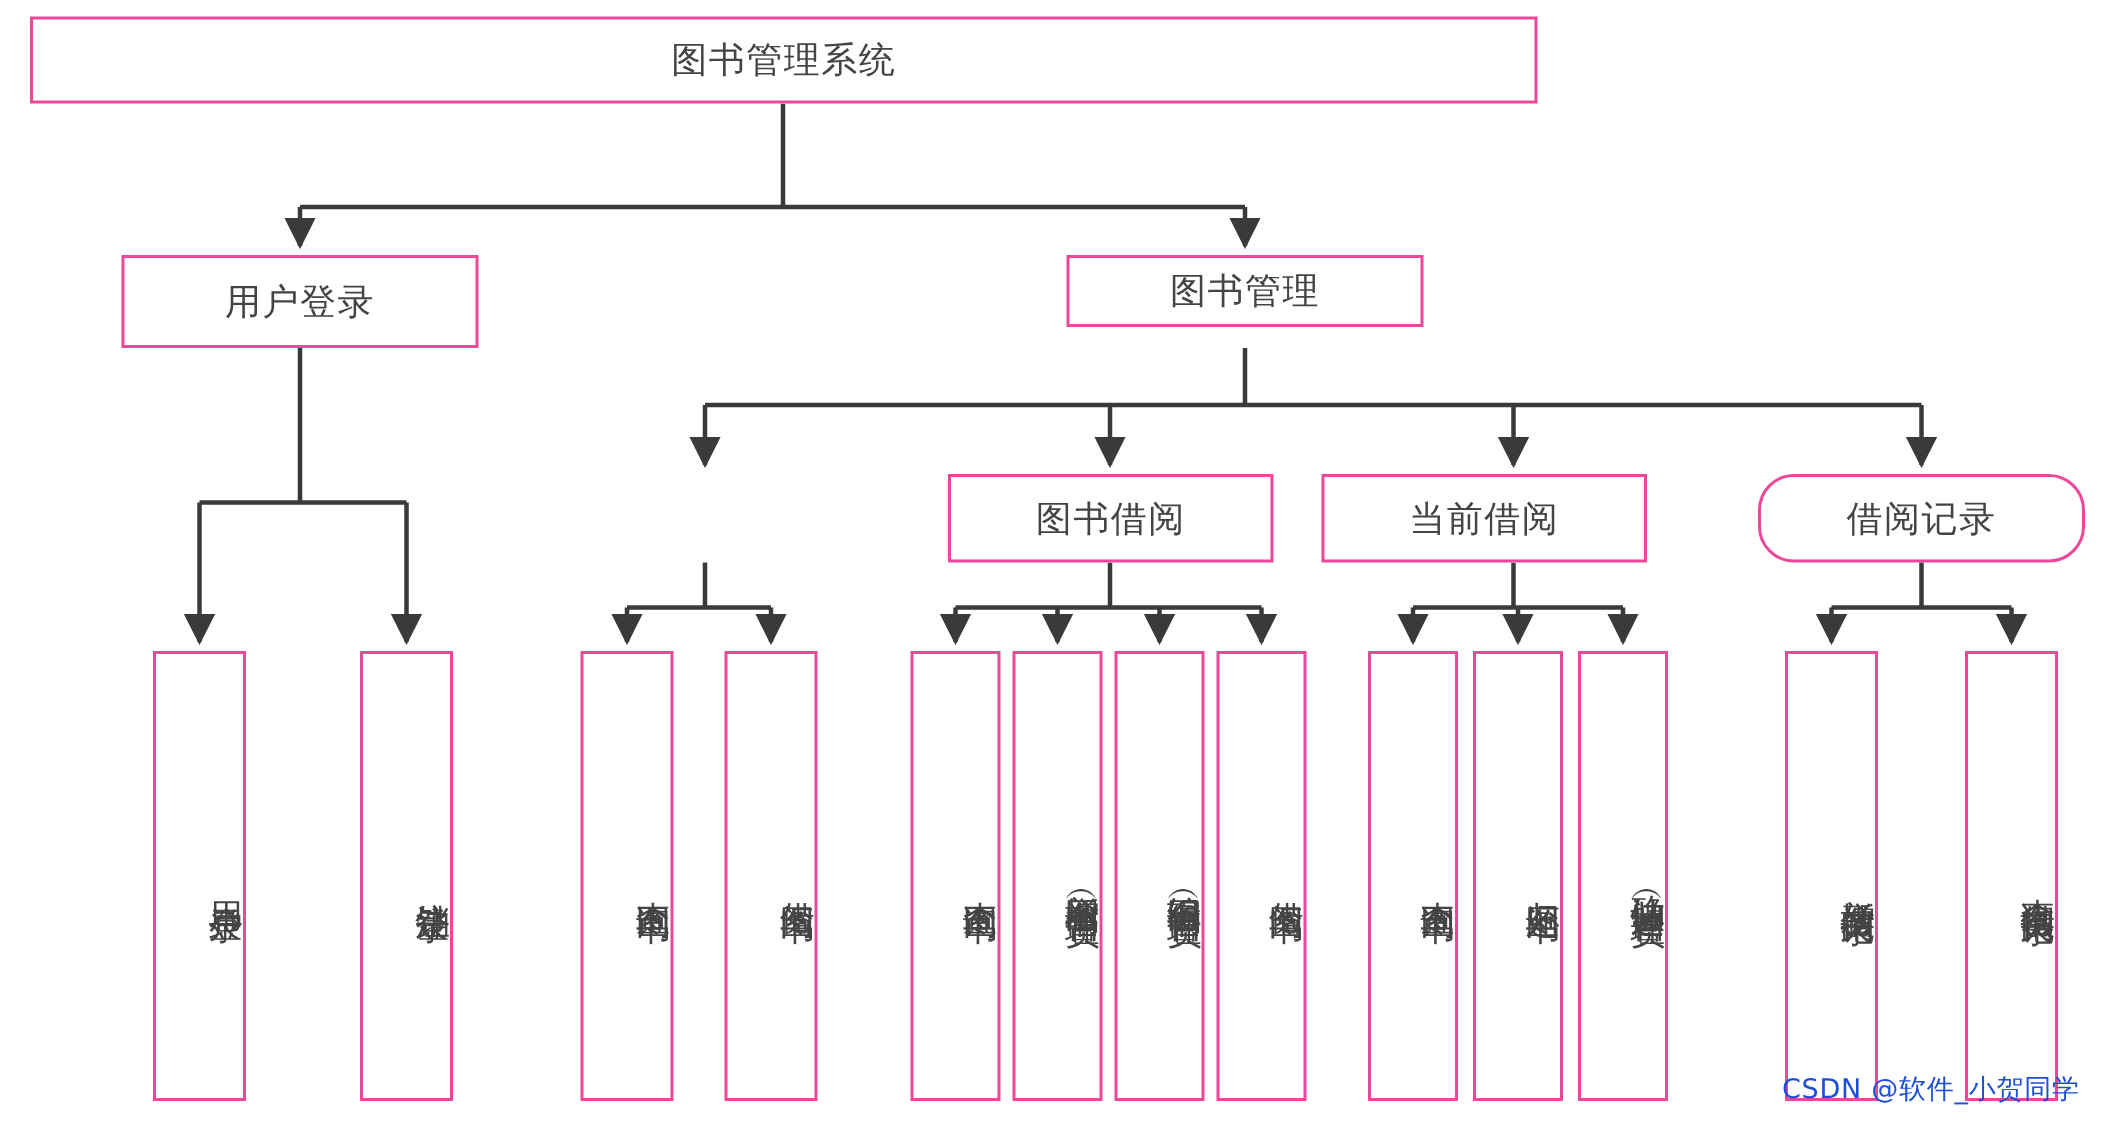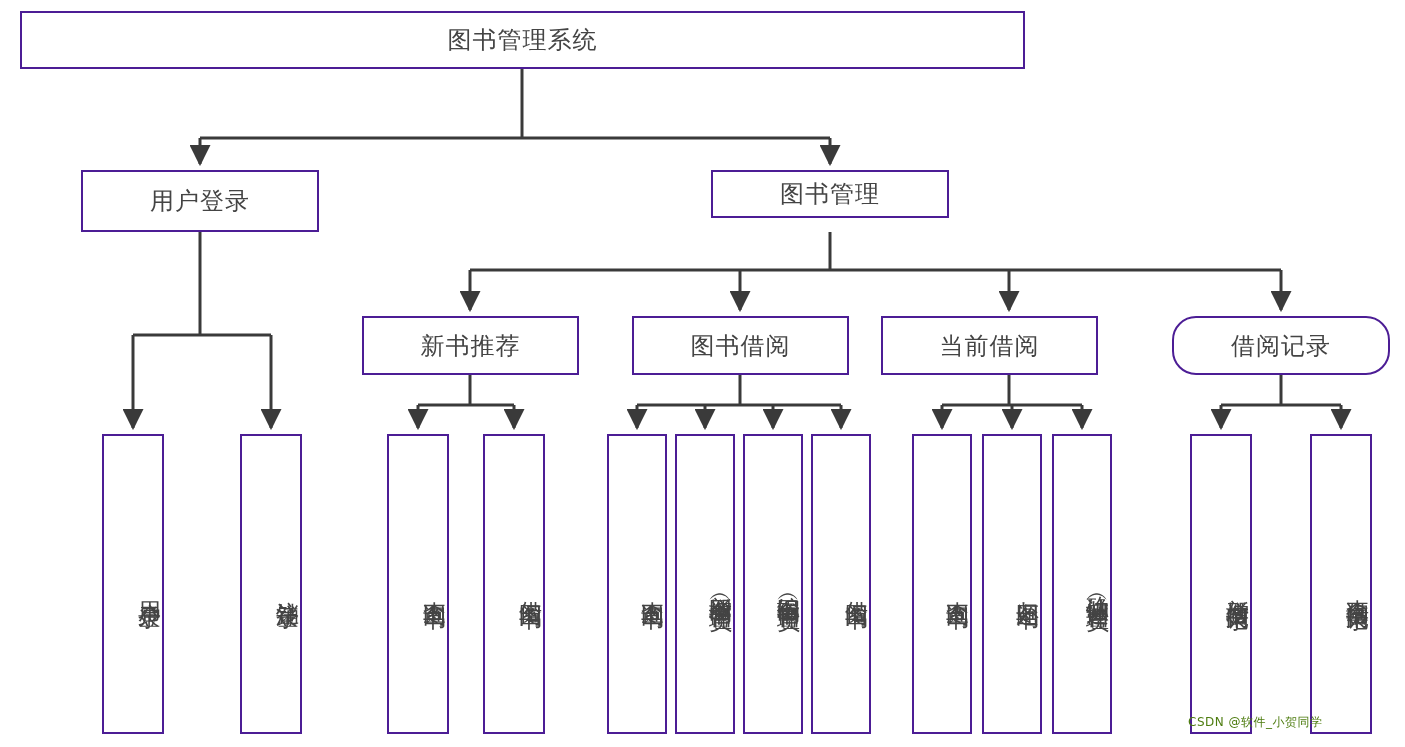--- a/index.html
+++ b/index.html
@@ -22,21 +22,21 @@
     position: absolute;
     left: 0;
     top: 0;
     width: 1405px;
     height: 747px;
     pointer-events: none;
   }
   .node {
     position: absolute;
     box-sizing: border-box;
-    border: 2px solid #4c1d95;
+    border: 2px solid #ec4899;
     background: #ffffff;
     display: flex;
     align-items: center;
     justify-content: center;
     color: #444444;
   }
   .node-h {
     font-size: 24px;
     letter-spacing: 1px;
     white-space: nowrap;
@@ -54,22 +54,22 @@
   }
   .leaf-text {
     writing-mode: vertical-rl;
     text-orientation: upright;
     display: block;
   }
   #watermark {
     position: absolute;
     left: 1188px;
     top: 714px;
-    font-size: 12px;
-    color: #4d7c0f;
+    font-size: 18px;
+    color: #1d4ed8;
     white-space: nowrap;
     letter-spacing: 0.5px;
   }
 </style>
 </head>
 <body>
 
 <div id="diagram-root">
 
   <svg id="edge-layer" viewBox="0 0 1405 747" width="1405" height="747" xmlns="http://www.w3.org/2000/svg">
@@ -126,23 +126,20 @@
     <span>图书管理系统</span>
   </div>
 
   <div class="node node-h" style="left:81px; top:170px; width:238px; height:62px;">
     <span>用户登录</span>
   </div>
   <div class="node node-h" style="left:711px; top:170px; width:238px; height:48px;">
     <span>图书管理</span>
   </div>
 
-  <div class="node node-h" style="left:362px; top:316px; width:217px; height:59px;">
-    <span>新书推荐</span>
-  </div>
   <div class="node node-h" style="left:632px; top:316px; width:217px; height:59px;">
     <span>图书借阅</span>
   </div>
   <div class="node node-h" style="left:881px; top:316px; width:217px; height:59px;">
     <span>当前借阅</span>
   </div>
   <div class="node node-h" style="left:1172px; top:316px; width:218px; height:59px;border-radius:24px;">
     <span>借阅记录</span>
   </div>
 

